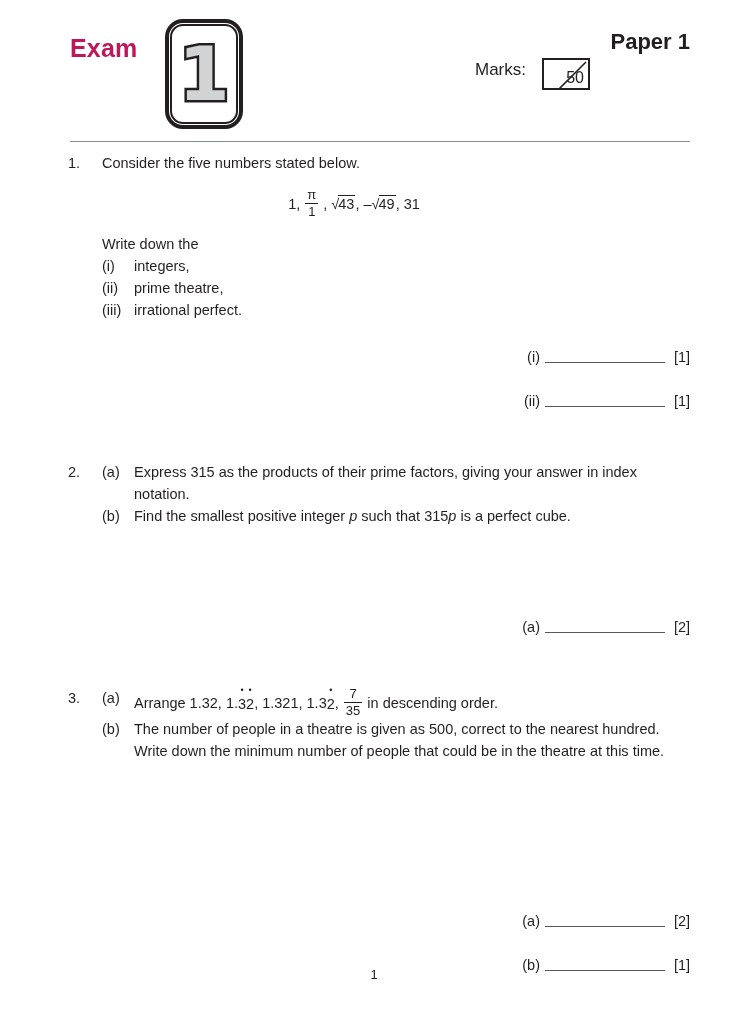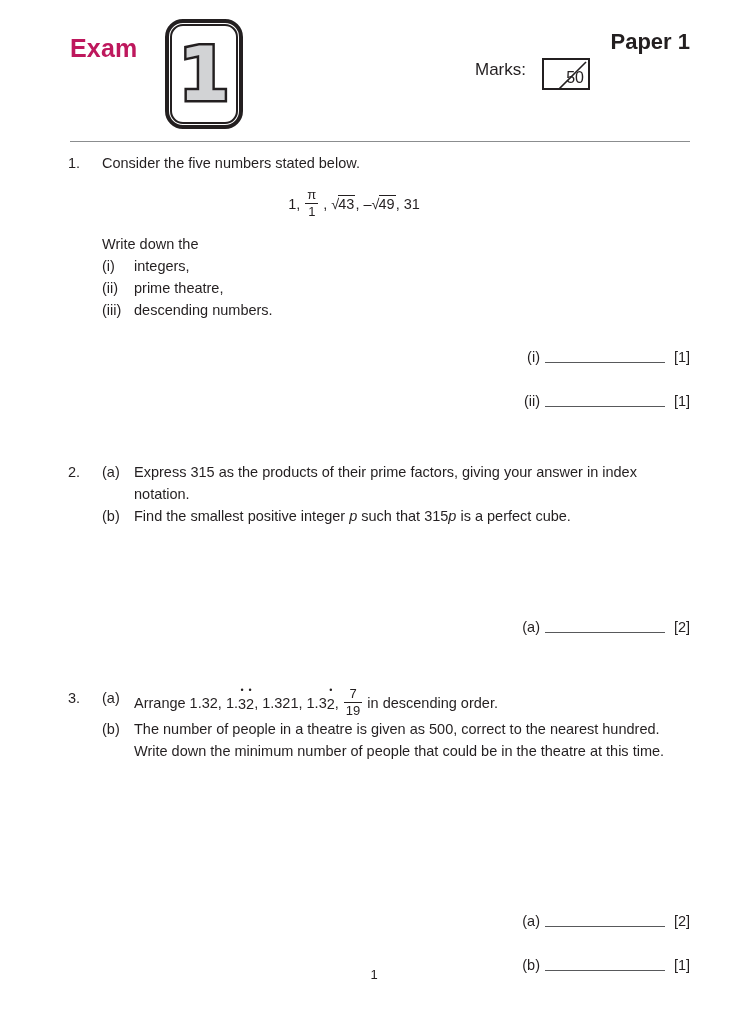--- a/index.html
+++ b/index.html
@@ -340,21 +340,21 @@
       <div class="q-row">
         <span class="q-part">(i)</span>
         <p class="q-text">integers,</p>
       </div>
       <div class="q-row">
         <span class="q-part">(ii)</span>
         <p class="q-text">prime theatre,</p>
       </div>
       <div class="q-row">
         <span class="q-part">(iii)</span>
-        <p class="q-text">descending numbers.</p>
+        <p class="q-text">irrational perfect.</p>
       </div>
 
       <div class="spacer-md"></div>
 
       <div class="answers">
         <div class="ans-row">
           <span class="ans-label">(i)</span><span class="ans-line"></span><span class="ans-marks">[1]</span>
         </div>
         <div class="spacer-sm"></div>
         <div class="ans-row">
@@ -386,21 +386,21 @@
         <div class="spacer-sm"></div>
       </div>
     </div>
 
     <div class="spacer-md"></div>
 
     <div class="question">
       <div class="q-row">
         <span class="q-num">3.</span>
         <span class="q-part">(a)</span>
-        <p class="q-text wide">Arrange 1.32, 1.<span class="dotted">3</span><span class="dotted">2</span>, 1.321, 1.3<span class="dotted">2</span>,&nbsp;<span class="frac"><span class="num">7</span><span class="den">19</span></span>&nbsp;in descending order.</p>
+        <p class="q-text wide">Arrange 1.32, 1.<span class="dotted">3</span><span class="dotted">2</span>, 1.321, 1.3<span class="dotted">2</span>,&nbsp;<span class="frac"><span class="num">7</span><span class="den">35</span></span>&nbsp;in descending order.</p>
       </div>
       <div class="q-row">
         <span class="q-part">(b)</span>
         <p class="q-text wide">The number of people in a theatre is given as 500, correct to the nearest hundred. Write down the minimum number of people that could be in the theatre at this time.</p>
       </div>
 
       <div class="spacer-xl"></div>
       <div class="spacer-lg"></div>
 
       <div class="answers">

